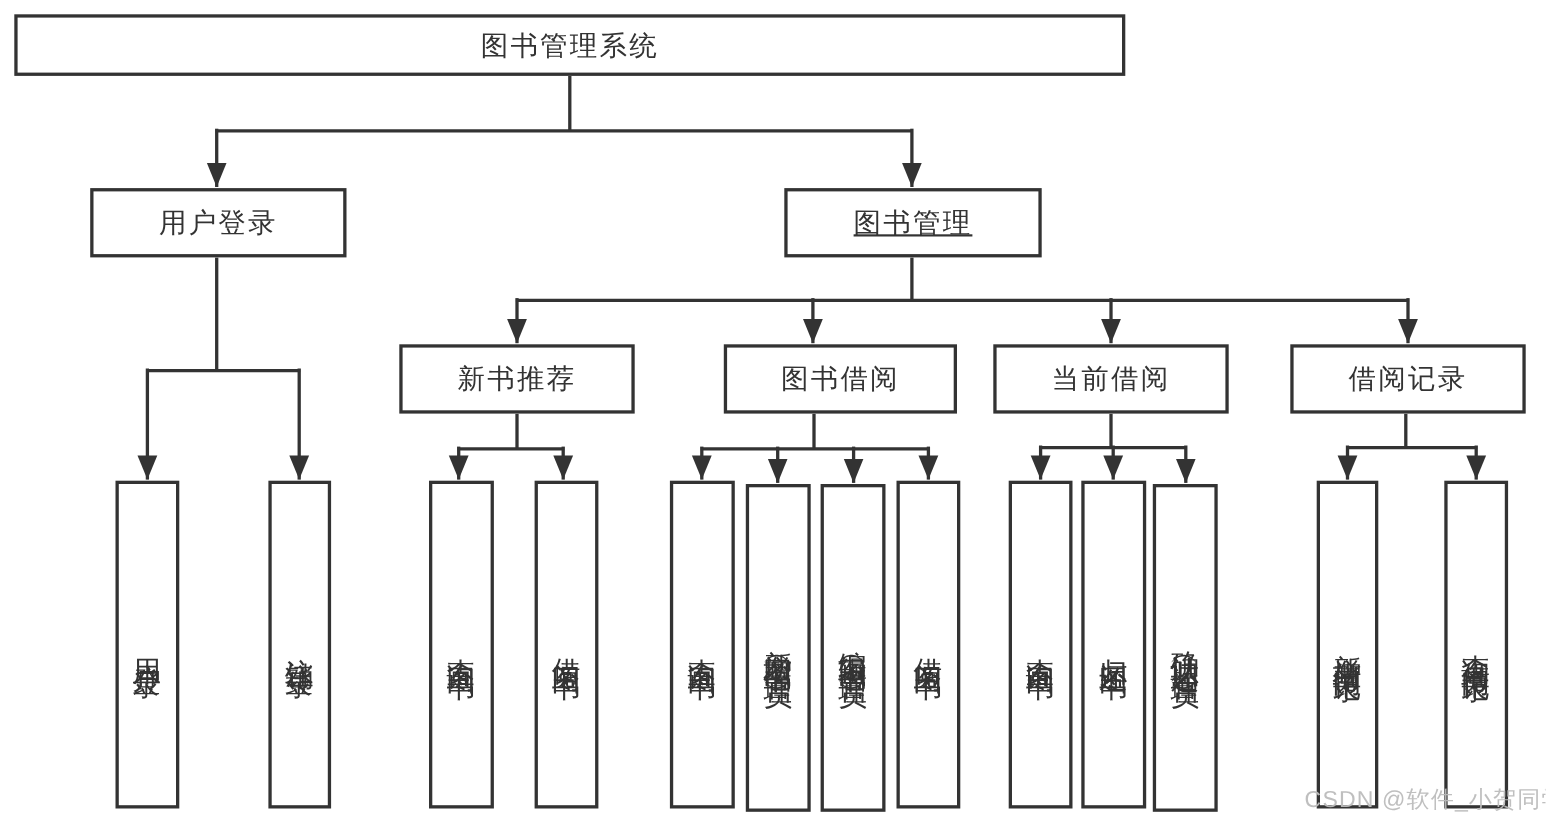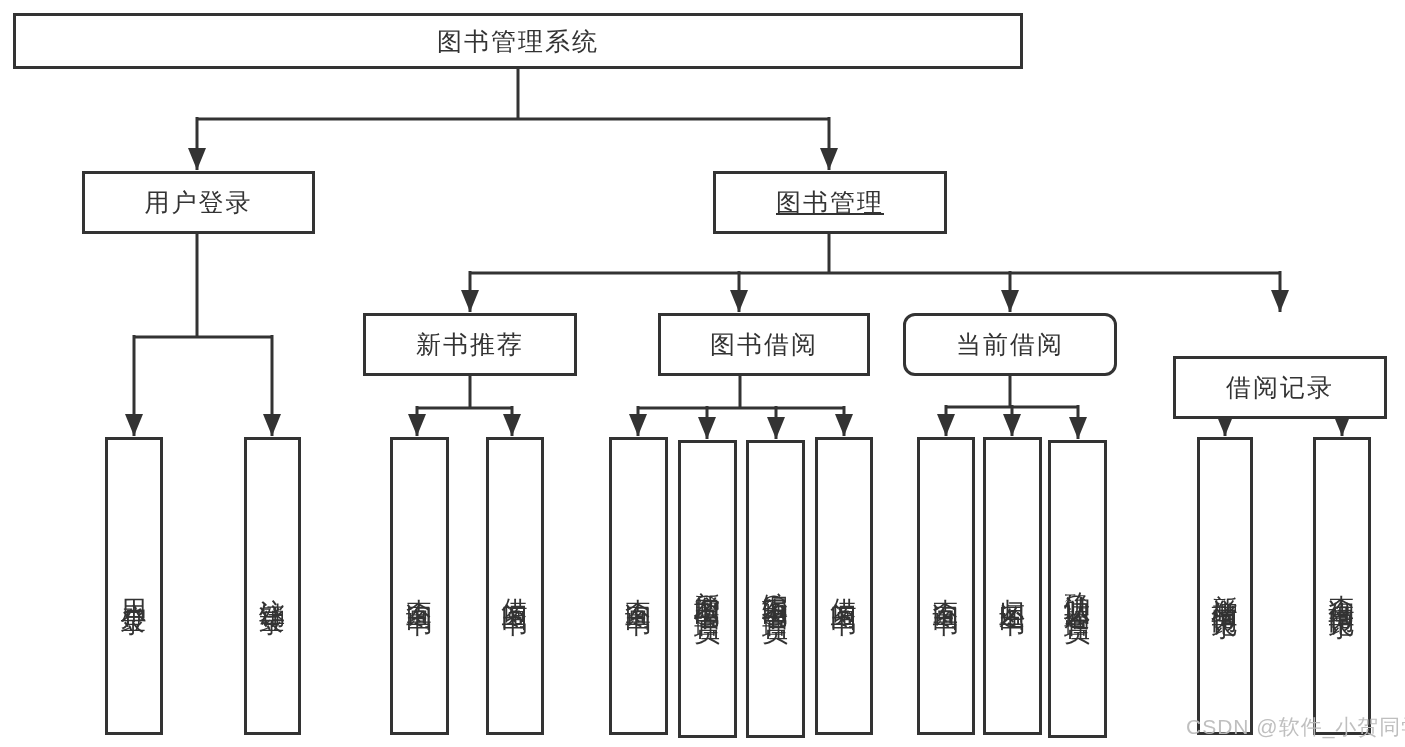--- a/index.html
+++ b/index.html
@@ -118,22 +118,22 @@
     </g>
   </svg>
 
   <div class="node" style="left:13px; top:13px; width:1004px; height:50px;">图书管理系统</div>
 
   <div class="node" style="left:82px; top:171px; width:227px; height:57px;">用户登录</div>
   <div class="node" style="left:713px; top:171px; width:228px; height:57px;text-decoration:underline;">图书管理</div>
 
   <div class="node" style="left:363px; top:313px; width:208px; height:57px;font-family:Liberation Serif, serif;">新书推荐</div>
   <div class="node" style="left:634px; top:313px; width:206px; height:57px;margin-left:24px;">图书借阅</div>
-  <div class="node" style="left:903px; top:313px; width:208px; height:57px;border-radius:12px;">当前借阅</div>
-  <div class="node" style="left:1173px; top:313px; width:208px; height:57px;margin-top:43px;">借阅记录</div>
+  <div class="node" style="left:903px; top:313px; width:208px; height:57px;">当前借阅</div>
+  <div class="node" style="left:1173px; top:313px; width:208px; height:57px;">借阅记录</div>
 
   <div class="leaf" style="left:105px; width:52px;">
     <span class="vtext">用户登录</span>
   </div>
   <div class="leaf" style="left:244px; width:51px;">
     <span class="vtext">注销登录</span>
   </div>
   <div class="leaf" style="left:390px; width:53px;">
     <span class="vtext">查询图书</span>
   </div>

